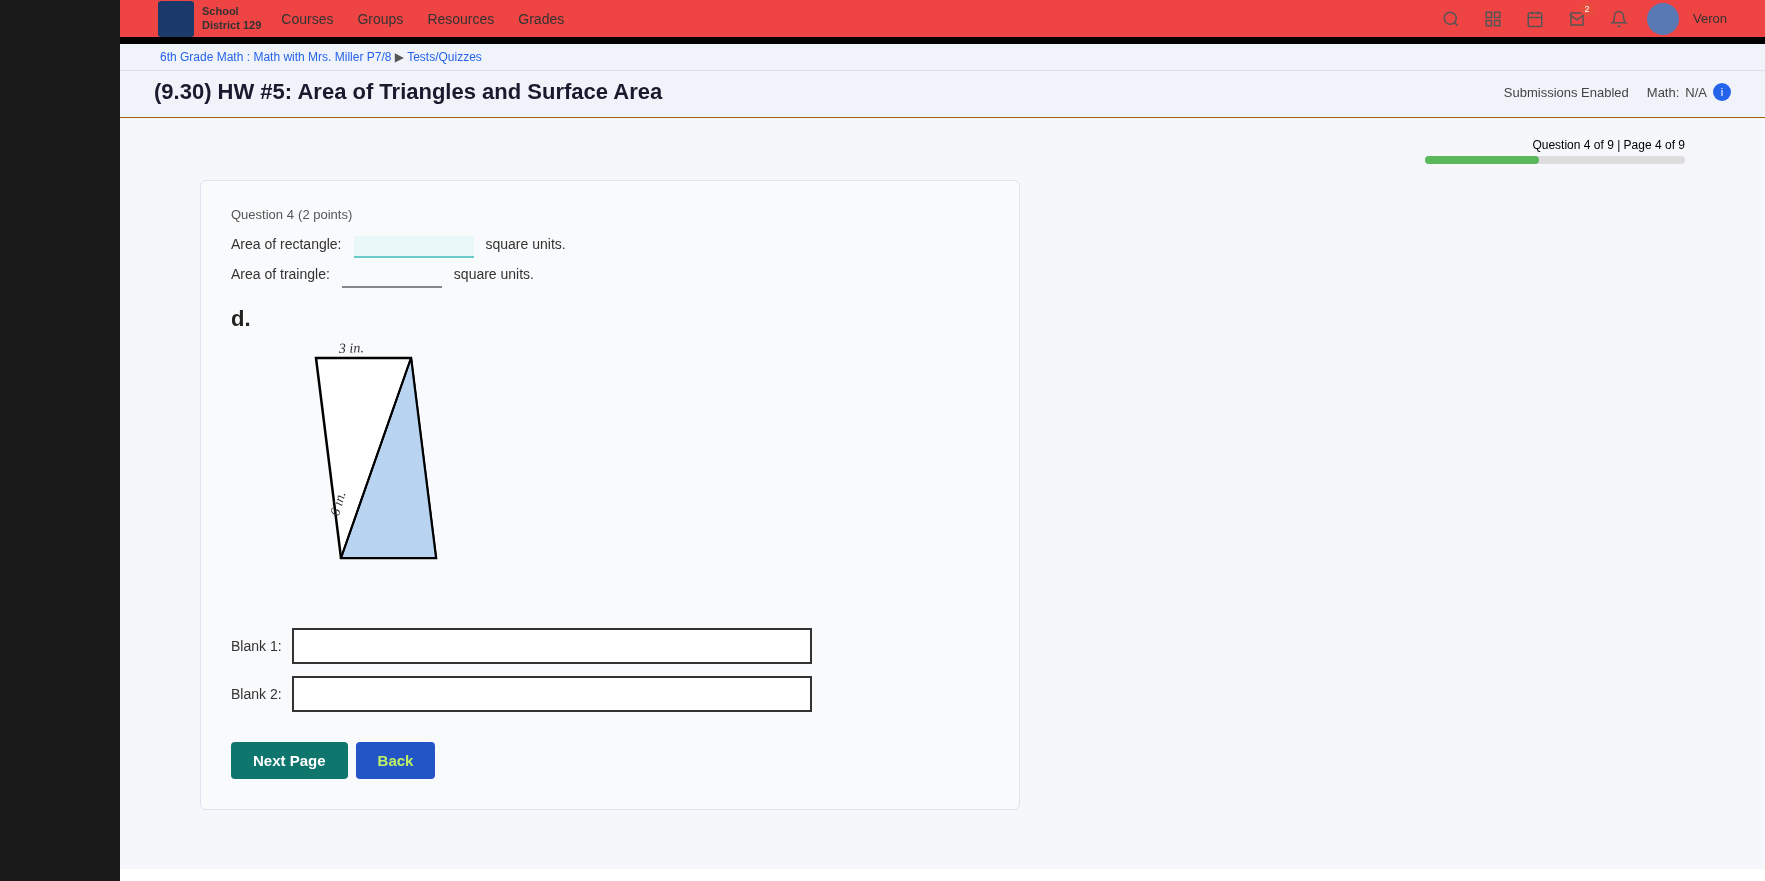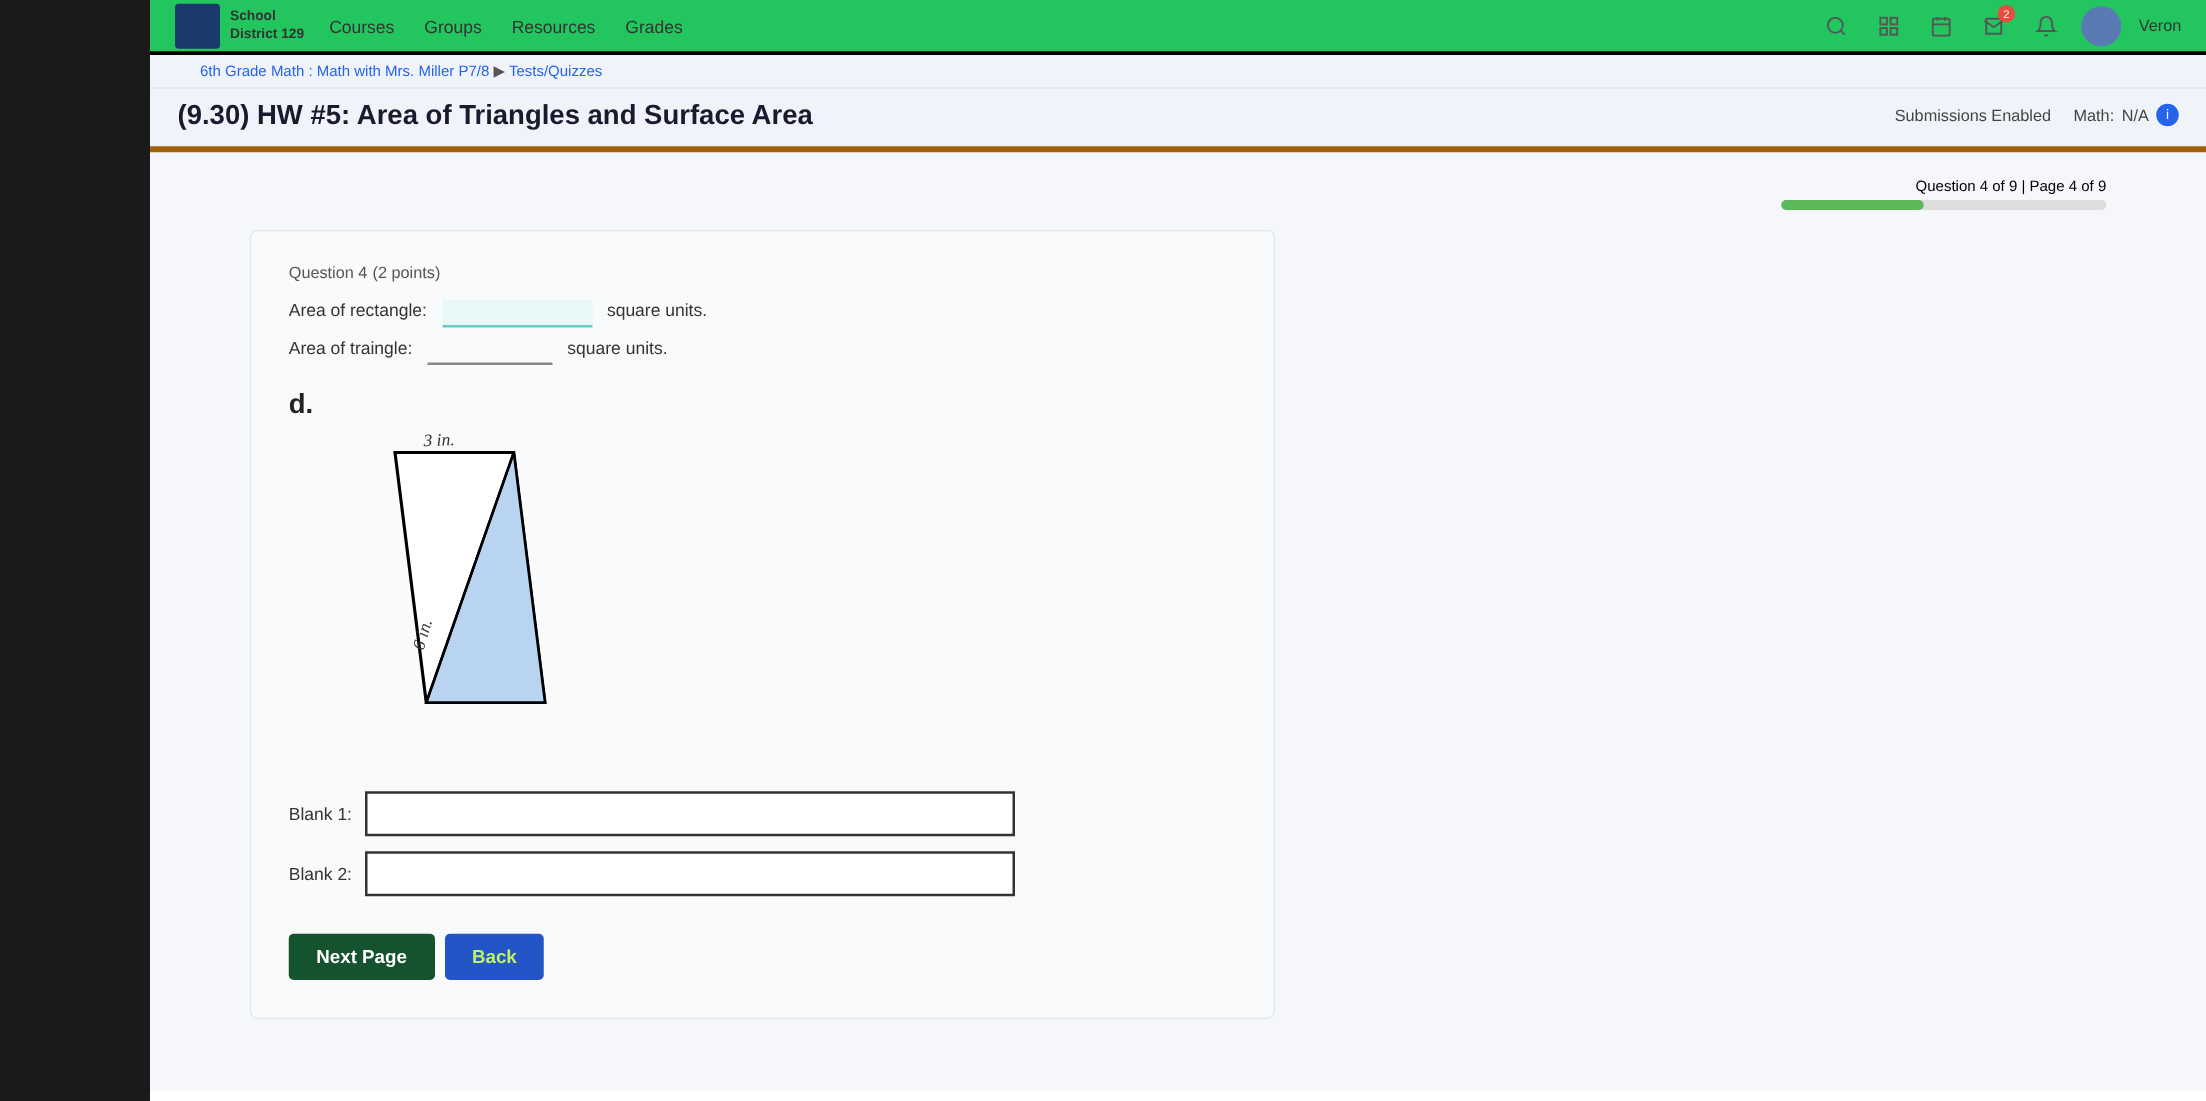--- a/index.html
+++ b/index.html
@@ -9,25 +9,25 @@
       min-height: 881px;
       overflow-x: hidden;
     }
     .main-wrapper {
       background: #fff;
       margin-left: 120px;
       min-height: 881px;
     }
     
     .top-nav {
-      background: #22c55e;
-      border-bottom: 3px solid #000000;
-      display: flex;
-      align-items: center;
-      padding: 0 20px;
+      background: #ef4444;
+      border-bottom: 7px solid #000000;
+      display: flex;
+      align-items: center;
+      padding: 0 38px;
       height: 44px;
       gap: 20px;
     }
     .nav-logo {
       display: flex;
       align-items: center;
       gap: 8px;
     }
     .nav-logo-img {
       width: 36px;
@@ -94,22 +94,22 @@
       background: #f0f4fa;
       padding: 6px 40px;
       font-size: 12px;
       color: #555;
       border-bottom: 1px solid #dde;
     }
     .breadcrumb-bar a { color: #2563eb; text-decoration: none; }
     
     .page-header {
       background: #f0f4fa;
-      padding: 8px 22px 12px;
-      border-bottom: 5px solid #a16207;
+      padding: 8px 34px 12px;
+      border-bottom: 1px solid #a16207;
       display: flex;
       align-items: center;
       justify-content: space-between;
     }
     .page-title {
       font-size: 22px;
       font-weight: bold;
       color: #1a1a2e;
     }
     .page-meta {
@@ -242,21 +242,21 @@
       font-size: 14px;
       outline: none;
     }
     
     .btn-row {
       display: flex;
       gap: 8px;
       margin-top: 30px;
     }
     .btn-primary {
-      background: #14532d;
+      background: #0f766e;
       color: #fff;
       border: none;
       padding: 10px 22px;
       font-size: 15px;
       font-weight: bold;
       border-radius: 4px;
       cursor: pointer;
     }
     .btn-secondary {
       background: #2355c7;

